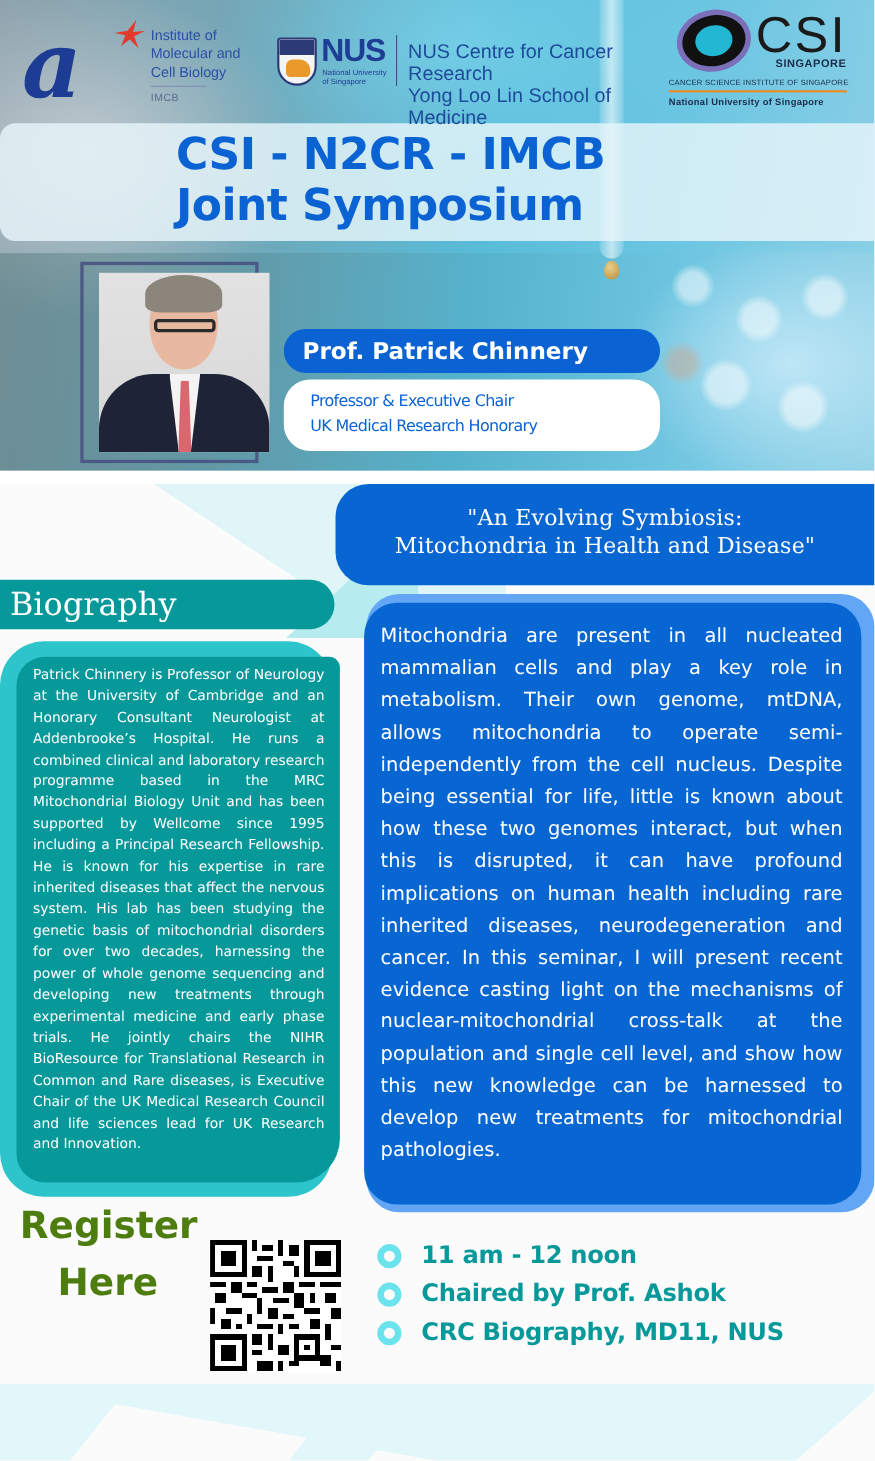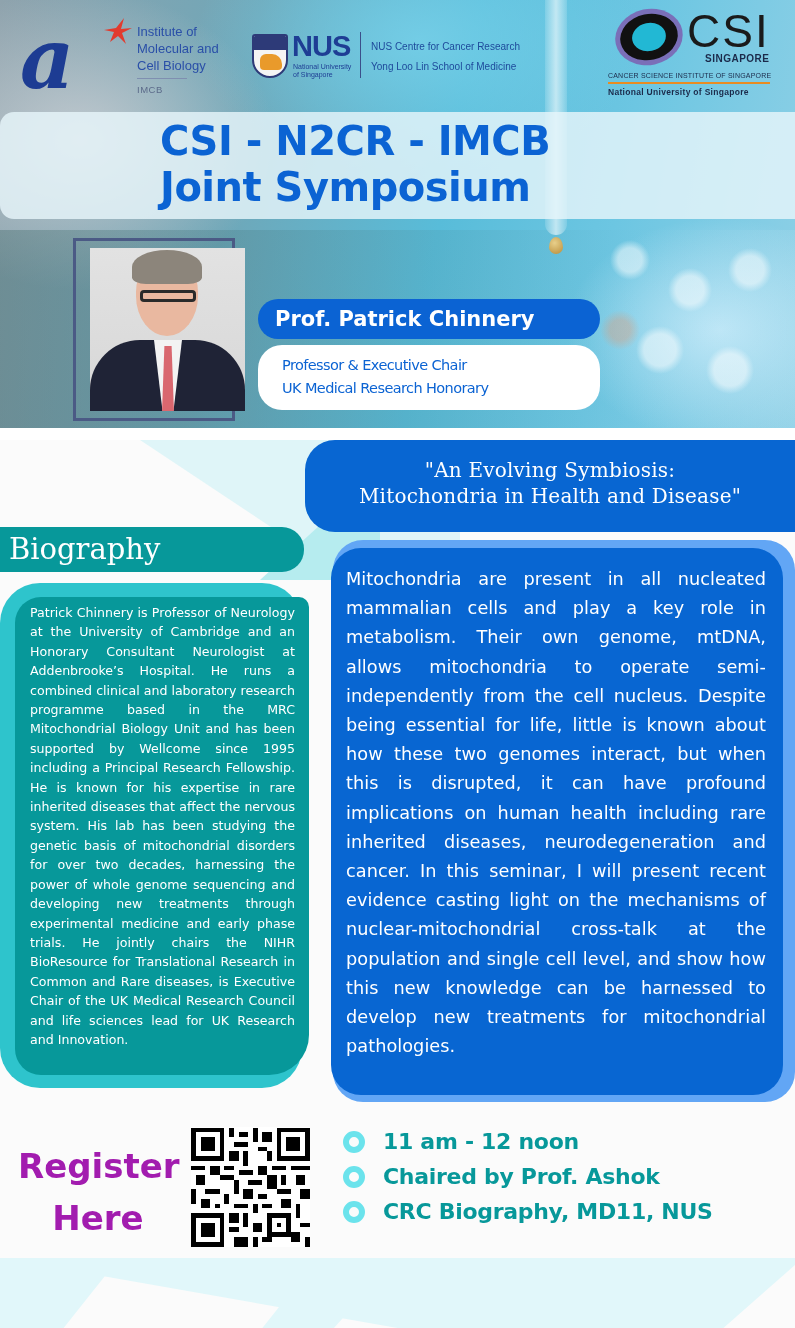--- a/index.html
+++ b/index.html
@@ -54,21 +54,21 @@
   .logo-nus { position: absolute; left: 250px; top: 30px; width: 340px; height: 56px; z-index: 3; }
   .nus-shield {
     position: absolute; left: 2px; top: 4px; width: 36px; height: 44px; background: #f4f4f4;
     border: 2px solid #2d3a78; border-radius: 3px 3px 18px 18px; overflow: hidden;
   }
   .nus-shield .top { position: absolute; left: 0; top: 0; width: 100%; height: 14px; background: #2d3a78; }
   .nus-shield .lion { position: absolute; left: 6px; top: 18px; width: 22px; height: 16px; background: #e99a2b; border-radius: 6px 10px 4px 4px; }
   .nus-word { position: absolute; left: 42px; top: 0; font-size: 29px; font-weight: bold; color: #1e3d94; line-height: 32px; letter-spacing: -1px; }
   .nus-small { position: absolute; left: 43px; top: 33px; font-size: 7px; line-height: 8px; color: #1e3d94; }
   .nus-bar { position: absolute; left: 110px; top: 2px; width: 1px; height: 46px; background: #3b4f8a; }
-  .nus-text { position: absolute; left: 121px; top: 7px; font-size: 10px; line-height: 20px; color: #1e4a9b; }
+  .nus-text { position: absolute; left: 121px; top: 7px; font-size: 18px; line-height: 20px; color: #1e4a9b; }
 
   .logo-csi { position: absolute; left: 605px; top: 10px; width: 170px; height: 95px; z-index: 3; }
   .csi-ring {
     position: absolute; left: 15px; top: 4px; width: 58px; height: 46px; border-radius: 50%;
     background: #111; box-shadow: 0 0 0 5px #7a6fb8; transform: rotate(-12deg);
   }
   .csi-ring::after {
     content: ""; position: absolute; left: 12px; top: 9px; width: 34px; height: 28px; border-radius: 50%; background: #22b8d4;
   }
   .csi-word { position: absolute; left: 82px; top: -4px; font-size: 46px; color: #1a1a1a; letter-spacing: 2px; line-height: 50px; }
@@ -149,22 +149,22 @@
   }
   .abs-box {
     position: absolute; left: 331px; top: 548px; width: 452px; height: 547px; z-index: 2;
     background: #0866d2; border-radius: 30px;
     padding: 17px 17px 0 15px; color: #fff;
     font-family: "DejaVu Sans", sans-serif; font-size: 17.7px; line-height: 29.2px; text-align: justify; letter-spacing: 0.05px;
   }
 
   
   .register {
-    position: absolute; left: 18px; top: 1140px; width: 160px; z-index: 2;
-    color: #a21caf; font-family: "DejaVu Sans", sans-serif; font-weight: bold; font-size: 34px; line-height: 52px; text-align: center;
+    position: absolute; left: 18px; top: 1088px; width: 160px; z-index: 2;
+    color: #4d7c0f; font-family: "DejaVu Sans", sans-serif; font-weight: bold; font-size: 34px; line-height: 52px; text-align: center;
   }
   .qr { position: absolute; left: 191px; top: 1127px; width: 119px; height: 120px; z-index: 2; background: #fff; }
 
   .details { position: absolute; left: 343px; top: 1124px; z-index: 2; }
   .detail-row { display: flex; align-items: center; height: 35px; }
   .bullet { width: 22px; height: 22px; border-radius: 50%; border: 6px solid #6be3ec; margin-right: 18px; flex: none; }
   .detail-text { color: #07989a; font-family: "DejaVu Sans", sans-serif; font-weight: bold; font-size: 22px; letter-spacing: -0.3px; white-space: nowrap; }
 </style>
 </head>
 <body>

